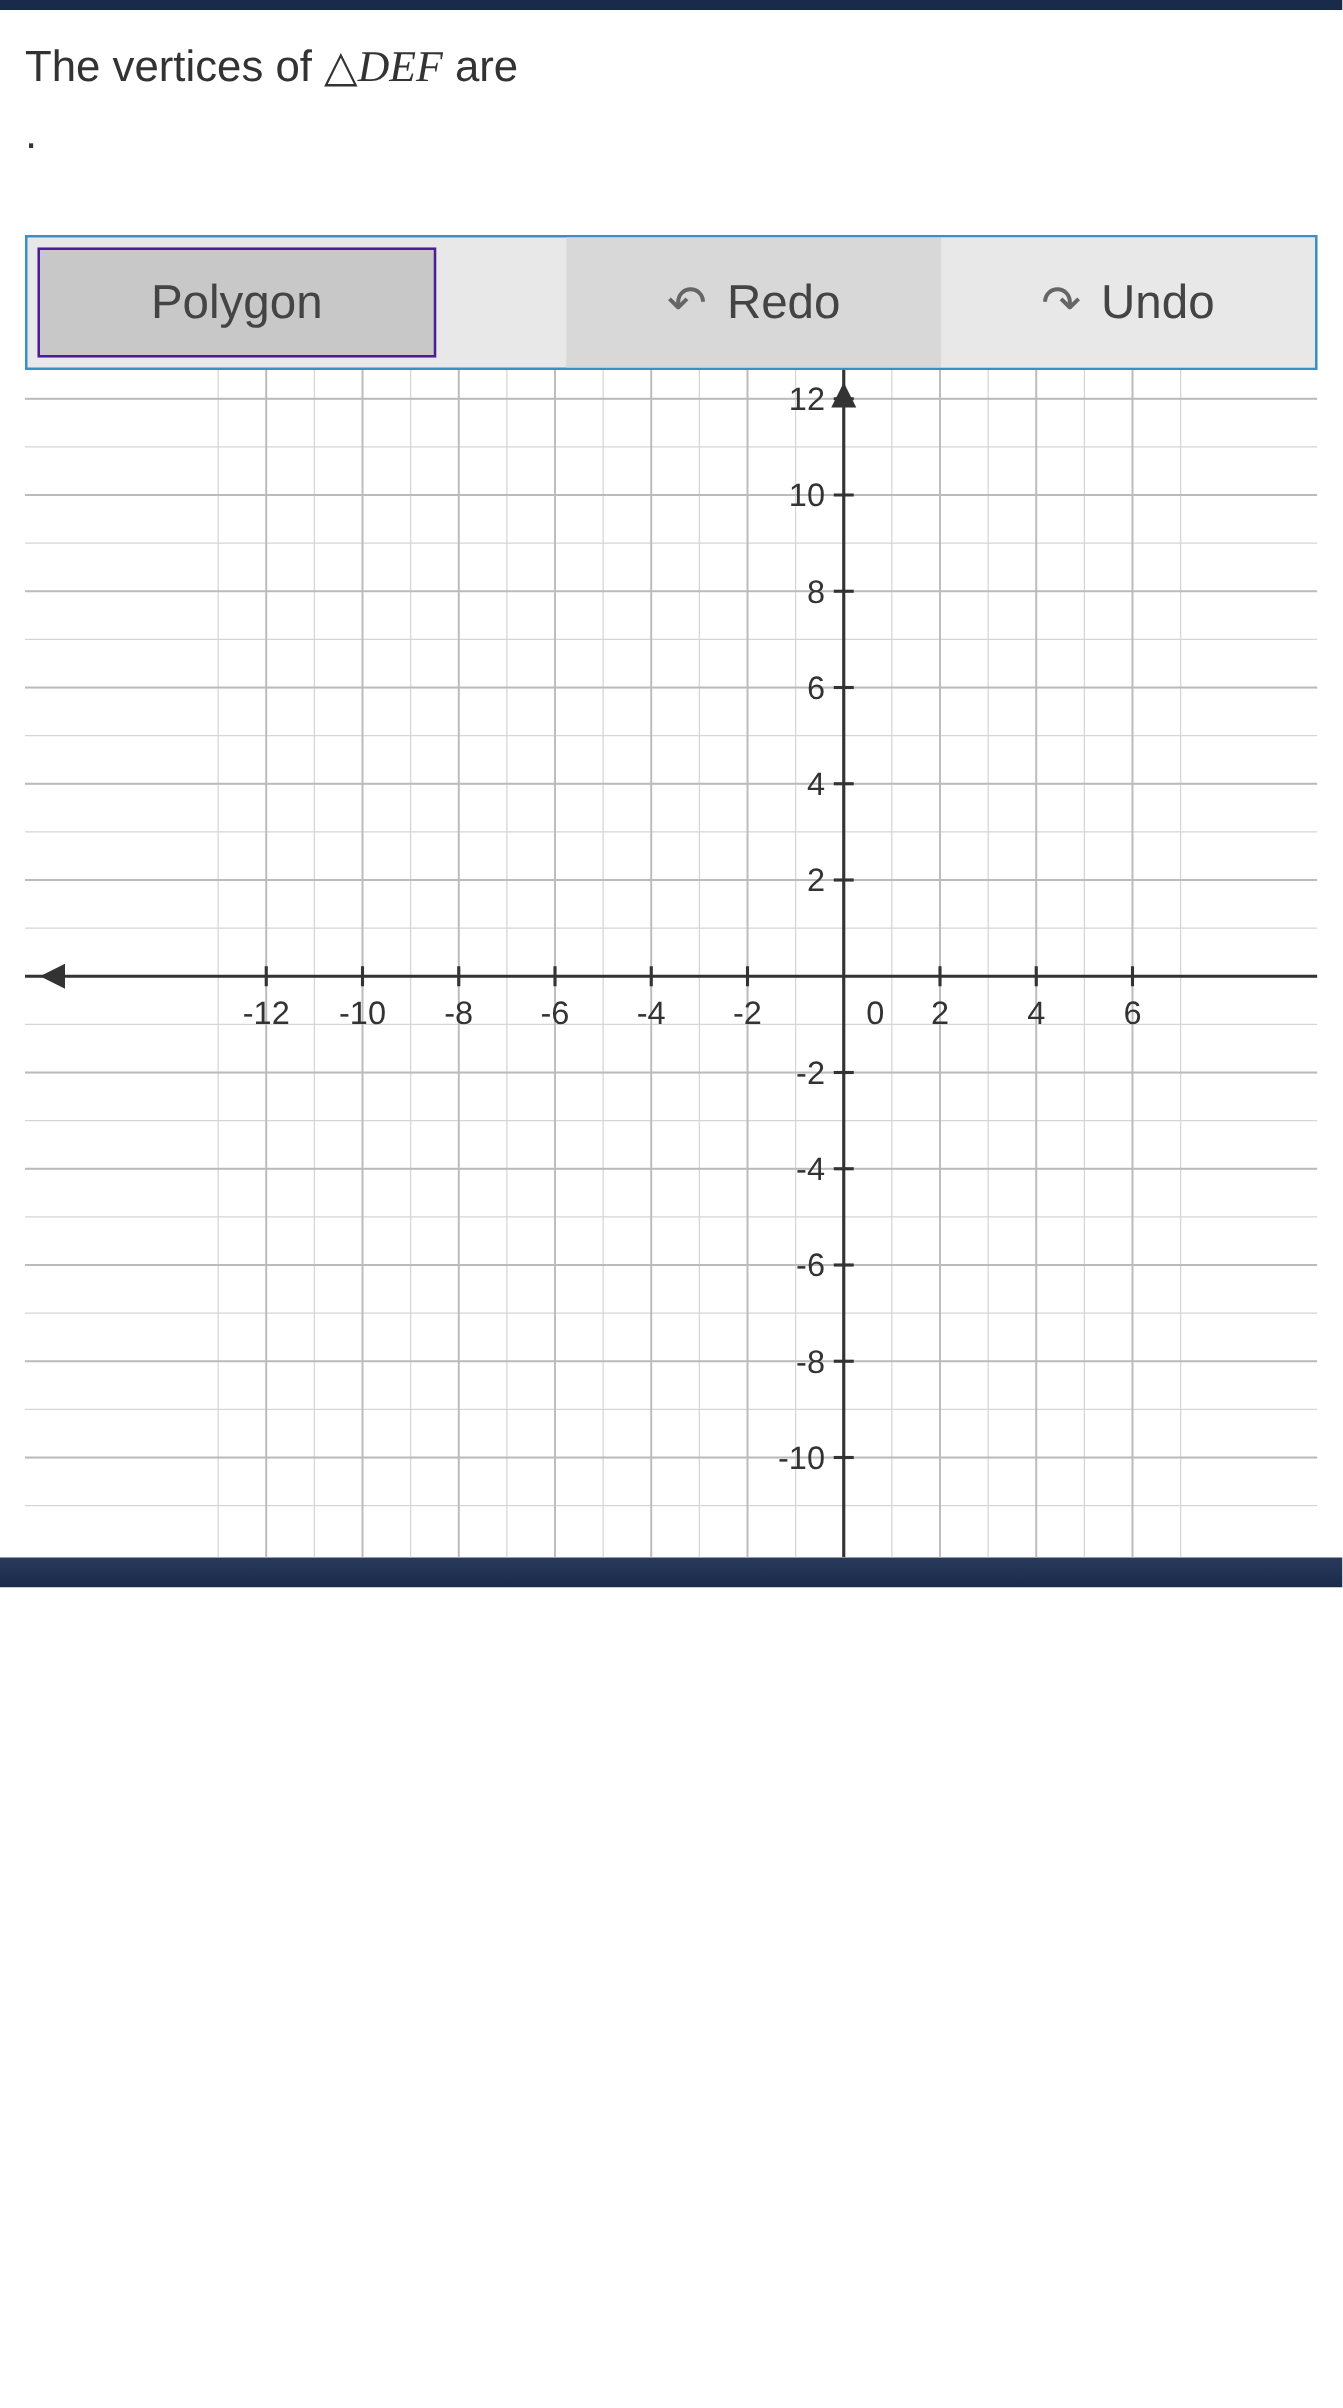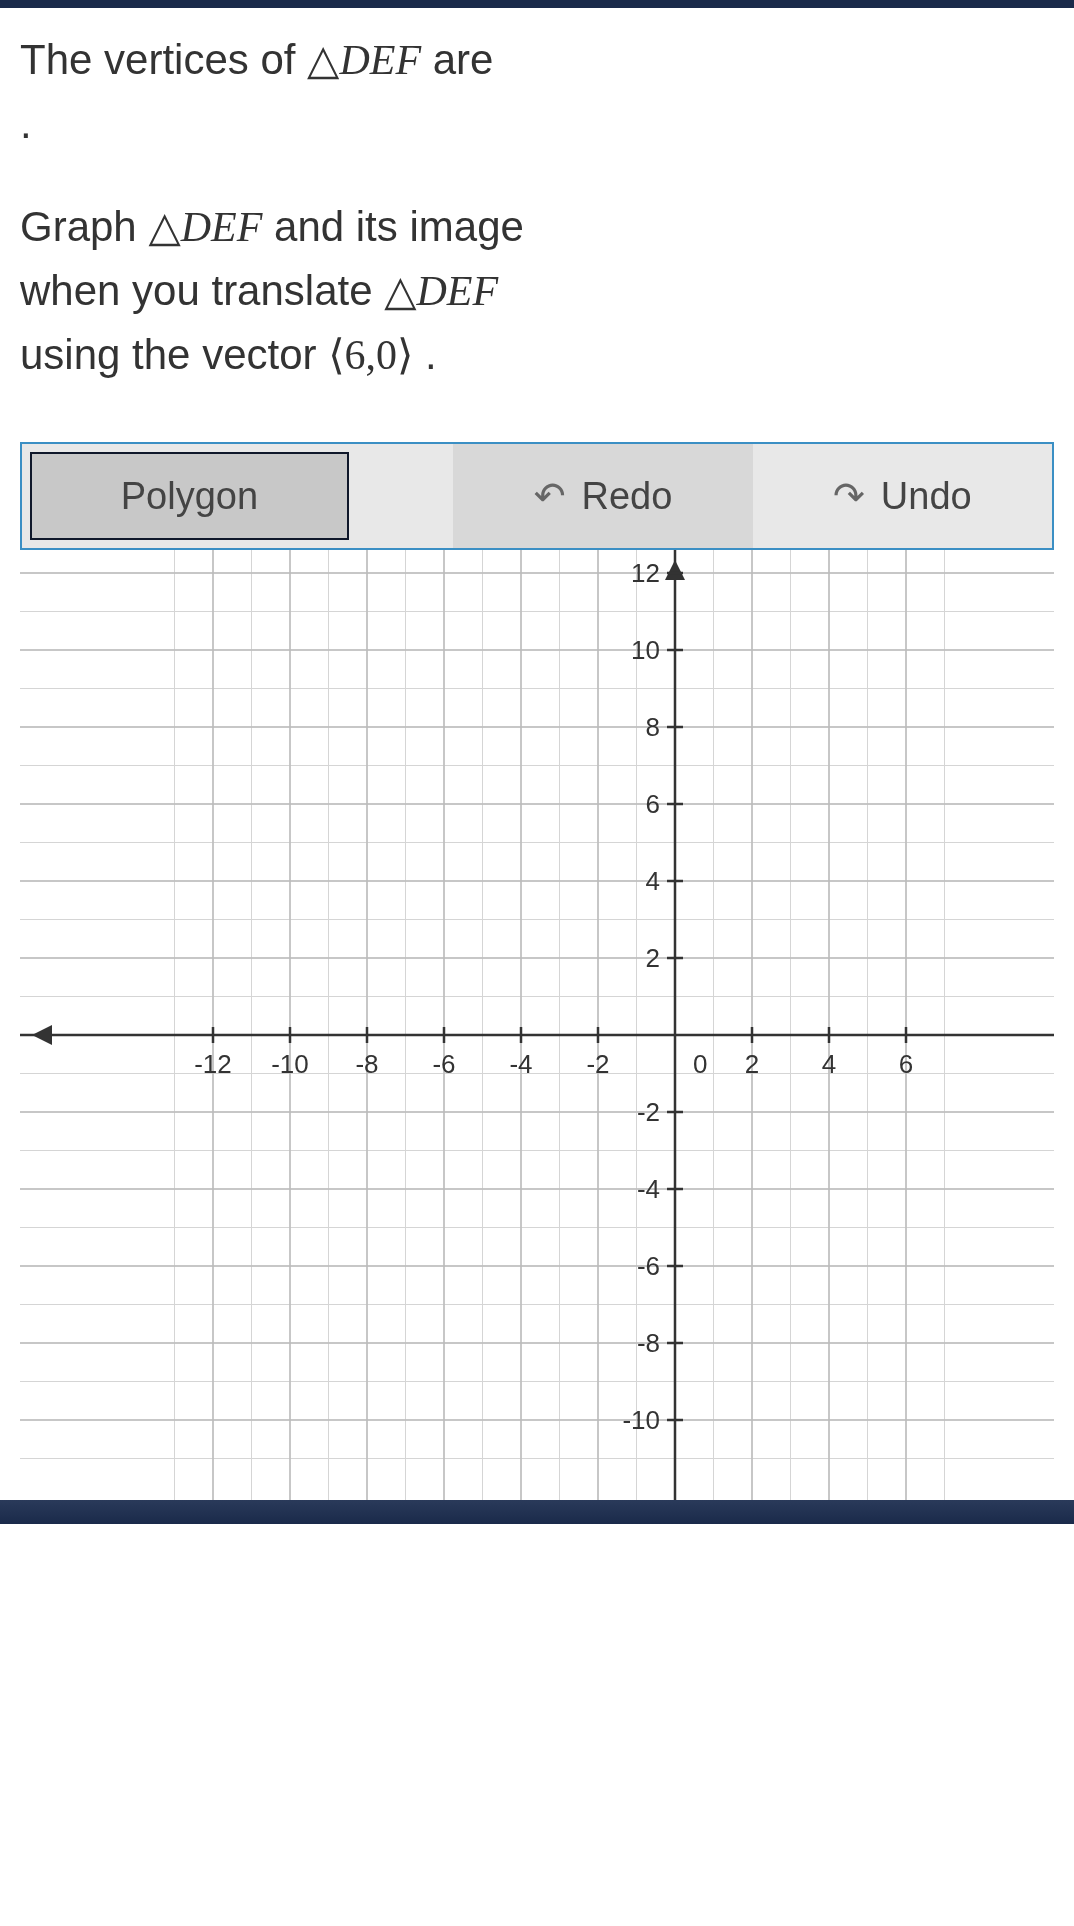--- a/index.html
+++ b/index.html
@@ -14,21 +14,21 @@
       margin: 0 auto;
     }
     .top-border {
       height: 8px;
       background: #1a2a4a;
     }
     .content {
       padding: 20px 20px 0 20px;
     }
     .question {
-      font-size: 42px;
+      font-size: 35px;
       color: #333;
       line-height: 1.5;
     }
     .math-italic {
       font-family: 'Times New Roman', serif;
       font-style: italic;
     }
     .math-roman {
       font-family: 'Times New Roman', serif;
     }
@@ -49,21 +49,21 @@
       font-size: 38px;
       color: #444;
       border: none;
       background: transparent;
       cursor: pointer;
       gap: 16px;
     }
     .polygon-btn {
       width: 330px;
       background: #c8c8c8;
-      border: 2px solid #0f172a;
+      border: 2px solid #4c1d95;
       margin: 8px;
     }
     .spacer1 {
       width: 100px;
     }
     .undo-btn {
       width: 310px;
       background: #d8d8d8;
     }
     .redo-btn {
@@ -113,31 +113,20 @@
 
 <div class="top-border"></div>
 
 <div class="content">
   <div class="question">
     <div>
       <span>The vertices of </span><span class="math-roman">△</span><span class="math-italic">DEF</span><span> are</span>
     </div>
     <div>
       <span>.</span>
-    </div>
-    <div class="paragraph-2">
-      <div>
-        <span>Graph </span><span class="math-roman">△</span><span class="math-italic">DEF</span><span>  and its image</span>
-      </div>
-      <div>
-        <span>when you translate </span><span class="math-roman">△</span><span class="math-italic">DEF</span>
-      </div>
-      <div>
-        <span> using the vector    </span><span class="math-roman">⟨6,0⟩</span><span>   .</span>
-      </div>
     </div>
   </div>
 
   <div class="toolbar">
     <button class="toolbar-btn polygon-btn">
       <span>Polygon</span>
     </button>
     <div class="spacer1"></div>
     <button class="toolbar-btn undo-btn">
       <span class="icon-arrow">↶</span>

